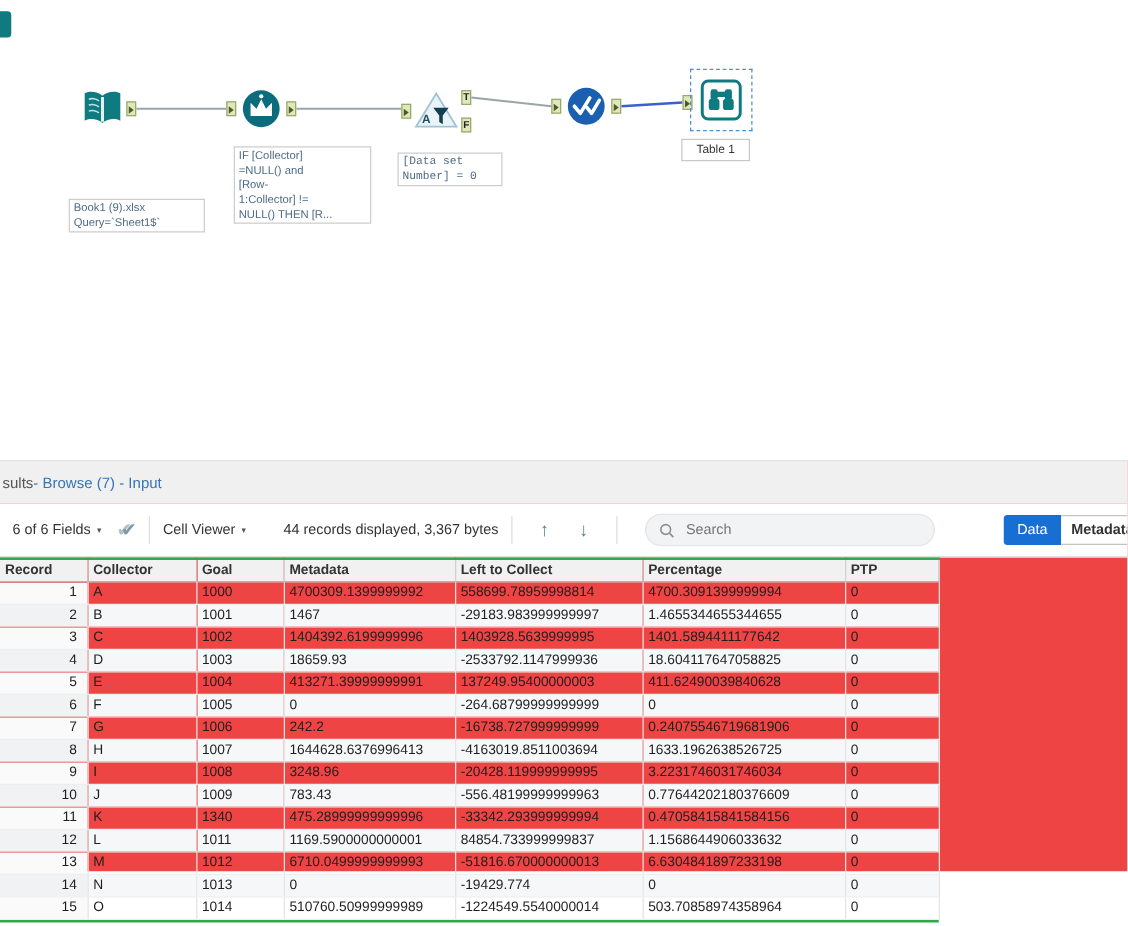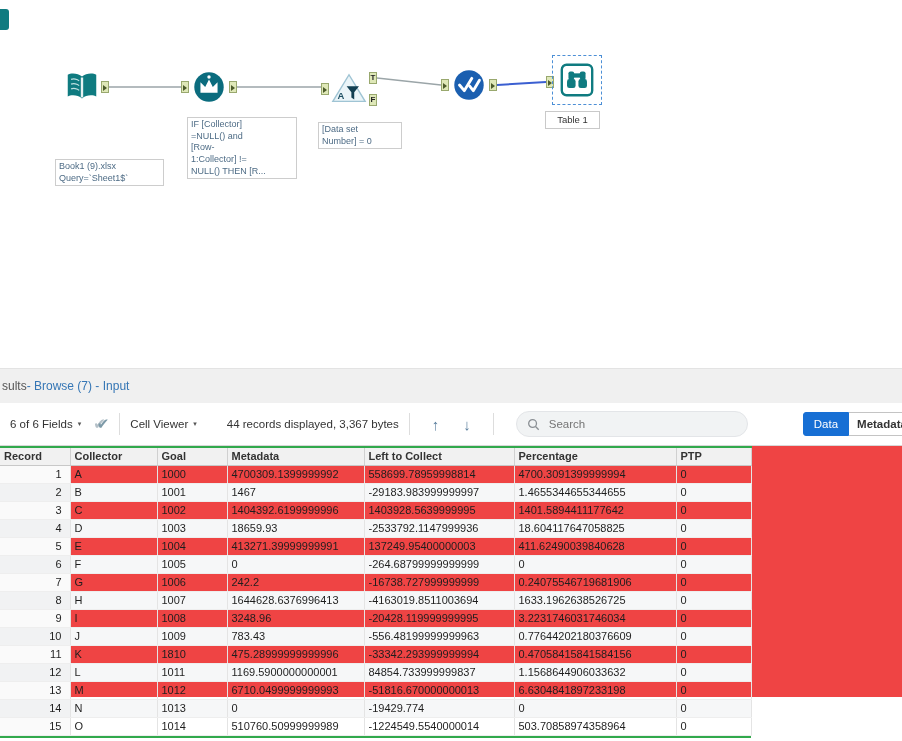--- a/index.html
+++ b/index.html
@@ -142,21 +142,21 @@
   </div>
   <div class="tool-label" style="left:545px;top:111px;width:53px;height:16px;">Table 1</div>
 
   <div class="annotation" style="left:55px;top:117px;width:101px;margin-top:42px;">Book1 (9).xlsx
 Query=`Sheet1$`</div>
   <div class="annotation" style="left:175px;top:117px;width:102px;margin-left:12px;">IF [Collector]
 =NULL() and
 [Row-
 1:Collector] !=
 NULL() THEN [R...</div>
-  <div class="annotation" style="left:318px;top:122px;width:76px;">[Data set
+  <div class="annotation" style="left:318px;top:122px;width:76px;font-family:Liberation Mono, monospace;">[Data set
 Number] = 0</div>
 </div>
 
 <div class="results">
   <div class="results-header">
     <span class="prefix">sults</span>
       <span class="rest"> - Browse (7) - Input</span>
   </div>
 
   <div class="toolbar">
@@ -301,21 +301,21 @@
           <td>J</td>
           <td>1009</td>
           <td>783.43</td>
           <td>-556.48199999999963</td>
           <td>0.77644202180376609</td>
           <td>0</td>
         </tr>
         <tr>
           <td class="record">11</td>
           <td>K</td>
-          <td>1810</td>
+          <td>1340</td>
           <td>475.28999999999996</td>
           <td>-33342.293999999994</td>
           <td>0.47058415841584156</td>
           <td>0</td>
         </tr>
         <tr class="alt">
           <td class="record">12</td>
           <td>L</td>
           <td>1011</td>
           <td>1169.5900000000001</td>

